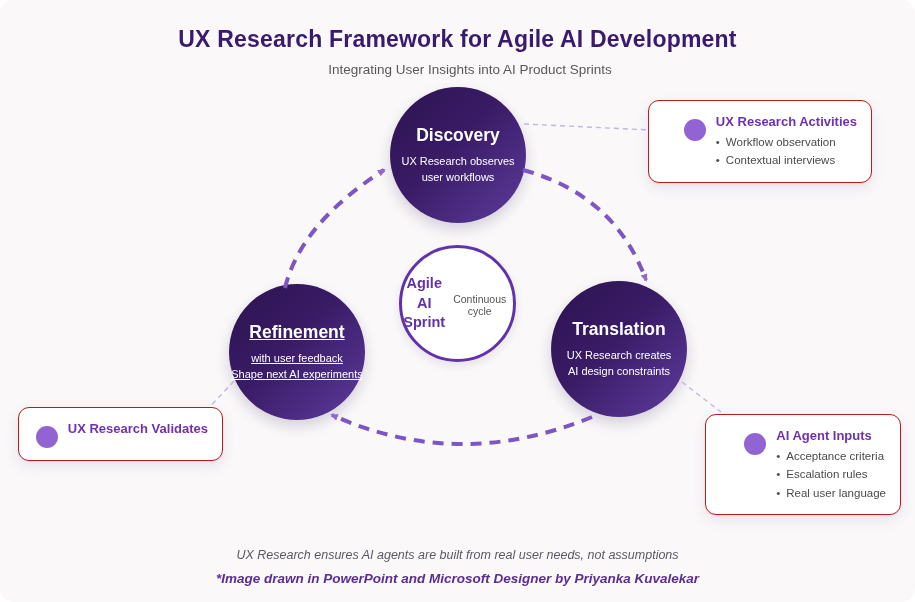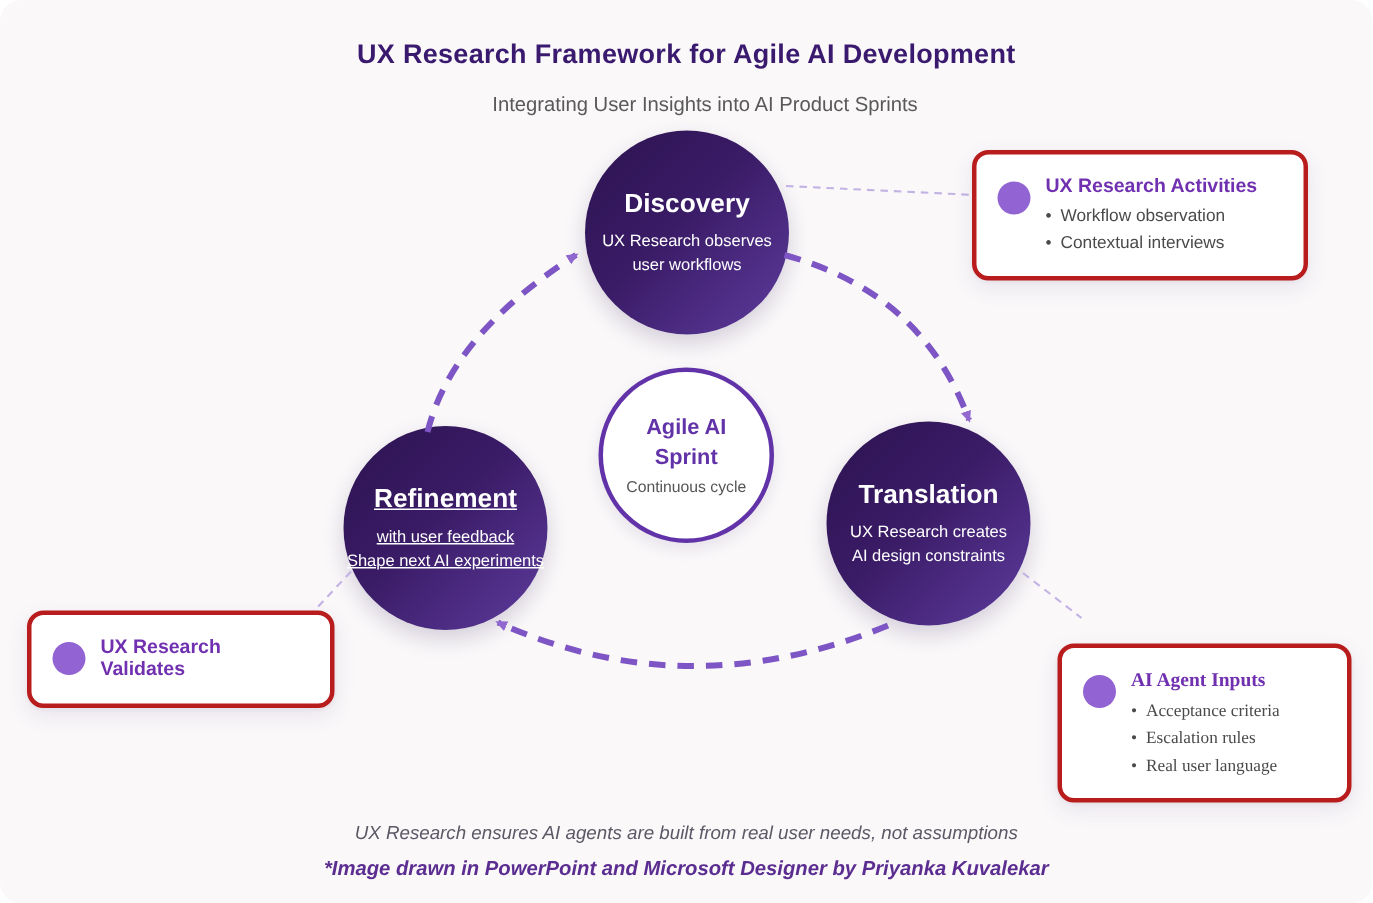--- a/index.html
+++ b/index.html
@@ -12,21 +12,21 @@
     height: 602px;
     background: #faf8f9;
     border-radius: 14px;
     overflow: hidden;
   }
 
   
   .title {
     position: absolute; top: 26px; left: 0; width: 100%;
     text-align: center;
-    font-size: 18px; font-weight: 700;
+    font-size: 23px; font-weight: 700;
     color: #3a1a6e;
     letter-spacing: 0.2px;
   }
   .subtitle {
     position: absolute; top: 62px; left: 0; width: 100%;
     text-align: center;
     font-size: 13.5px; color: #595959; padding-left: 25px;
   }
 
   
@@ -48,21 +48,21 @@
   .node-discovery   { left: 390px; top: 87px; }
   .node-refinement  { left: 229px; top: 284px; text-decoration: underline; }
   .node-translation { left: 551px; top: 281px; }
 
   .center-node {
     position: absolute; left: 399px; top: 245px;
     width: 117px; height: 117px;
     border-radius: 50%;
     background: #ffffff;
     border: 3px solid #6233a8;
-    display: flex; flex-direction: column;
+    display: flex; flex-direction: row;
     align-items: center; justify-content: center;
     text-align: center;
     box-shadow: 0 4px 10px rgba(60, 30, 110, 0.10);
     z-index: 5;
   }
   .center-title { font-size: 14.5px; font-weight: 700; color: #6233a8; line-height: 1.35; }
   .center-title span { display: block; }
   .center-subtitle { font-size: 10.5px; color: #555555; margin-top: 3px; }
 
   
@@ -70,43 +70,44 @@
     position: absolute; inset: 0;
     width: 915px; height: 602px;
     z-index: 6; pointer-events: none;
   }
 
   
   .callout {
     position: absolute;
     background: #ffffff;
     border-radius: 11px;
-    border: 3px solid #b91c1c;
+    border: 1px solid #b91c1c;
     box-shadow: 0 5px 14px rgba(90, 60, 140, 0.10), 0 1px 3px rgba(0,0,0,0.05);
     padding: 13px 14px 12px 14px;
     display: flex; gap: 10px;
     z-index: 7;
+    justify-content: flex-end;
   }
   .dot {
     width: 22px; height: 22px; border-radius: 50%;
     background: #9263d2; flex: none; margin-top: 5px;
   }
   .callout-title { font-size: 13px; font-weight: 700; color: #7030b0; margin-bottom: 4px; }
   .callout-list { margin: 0; padding: 0; list-style: none; }
   .callout-list li {
     font-size: 11.5px; color: #4a4a4a; line-height: 1.6;
     padding-left: 10px; position: relative;
   }
   .callout-list li::before {
     content: "\2022"; position: absolute; left: 0; color: #4a4a4a;
   }
 
   .callout-activities { left: 648px; top: 100px; width: 224px; }
   .callout-validates  { left: 18px;  top: 407px; width: 205px; }
-  .callout-inputs     { left: 705px; top: 429px; width: 196px; font-family: Liberation Serif, serif; }
+  .callout-inputs     { left: 705px; top: 414px; width: 196px; }
 
   
   .footer-note {
     position: absolute; top: 548px; left: 0; width: 100%;
     text-align: center; font-style: italic;
     font-size: 12.5px; color: #5c5866;
   }
   .footer-credit {
     position: absolute; top: 571px; left: 0; width: 100%;
     text-align: center; font-style: italic; font-weight: 600;

